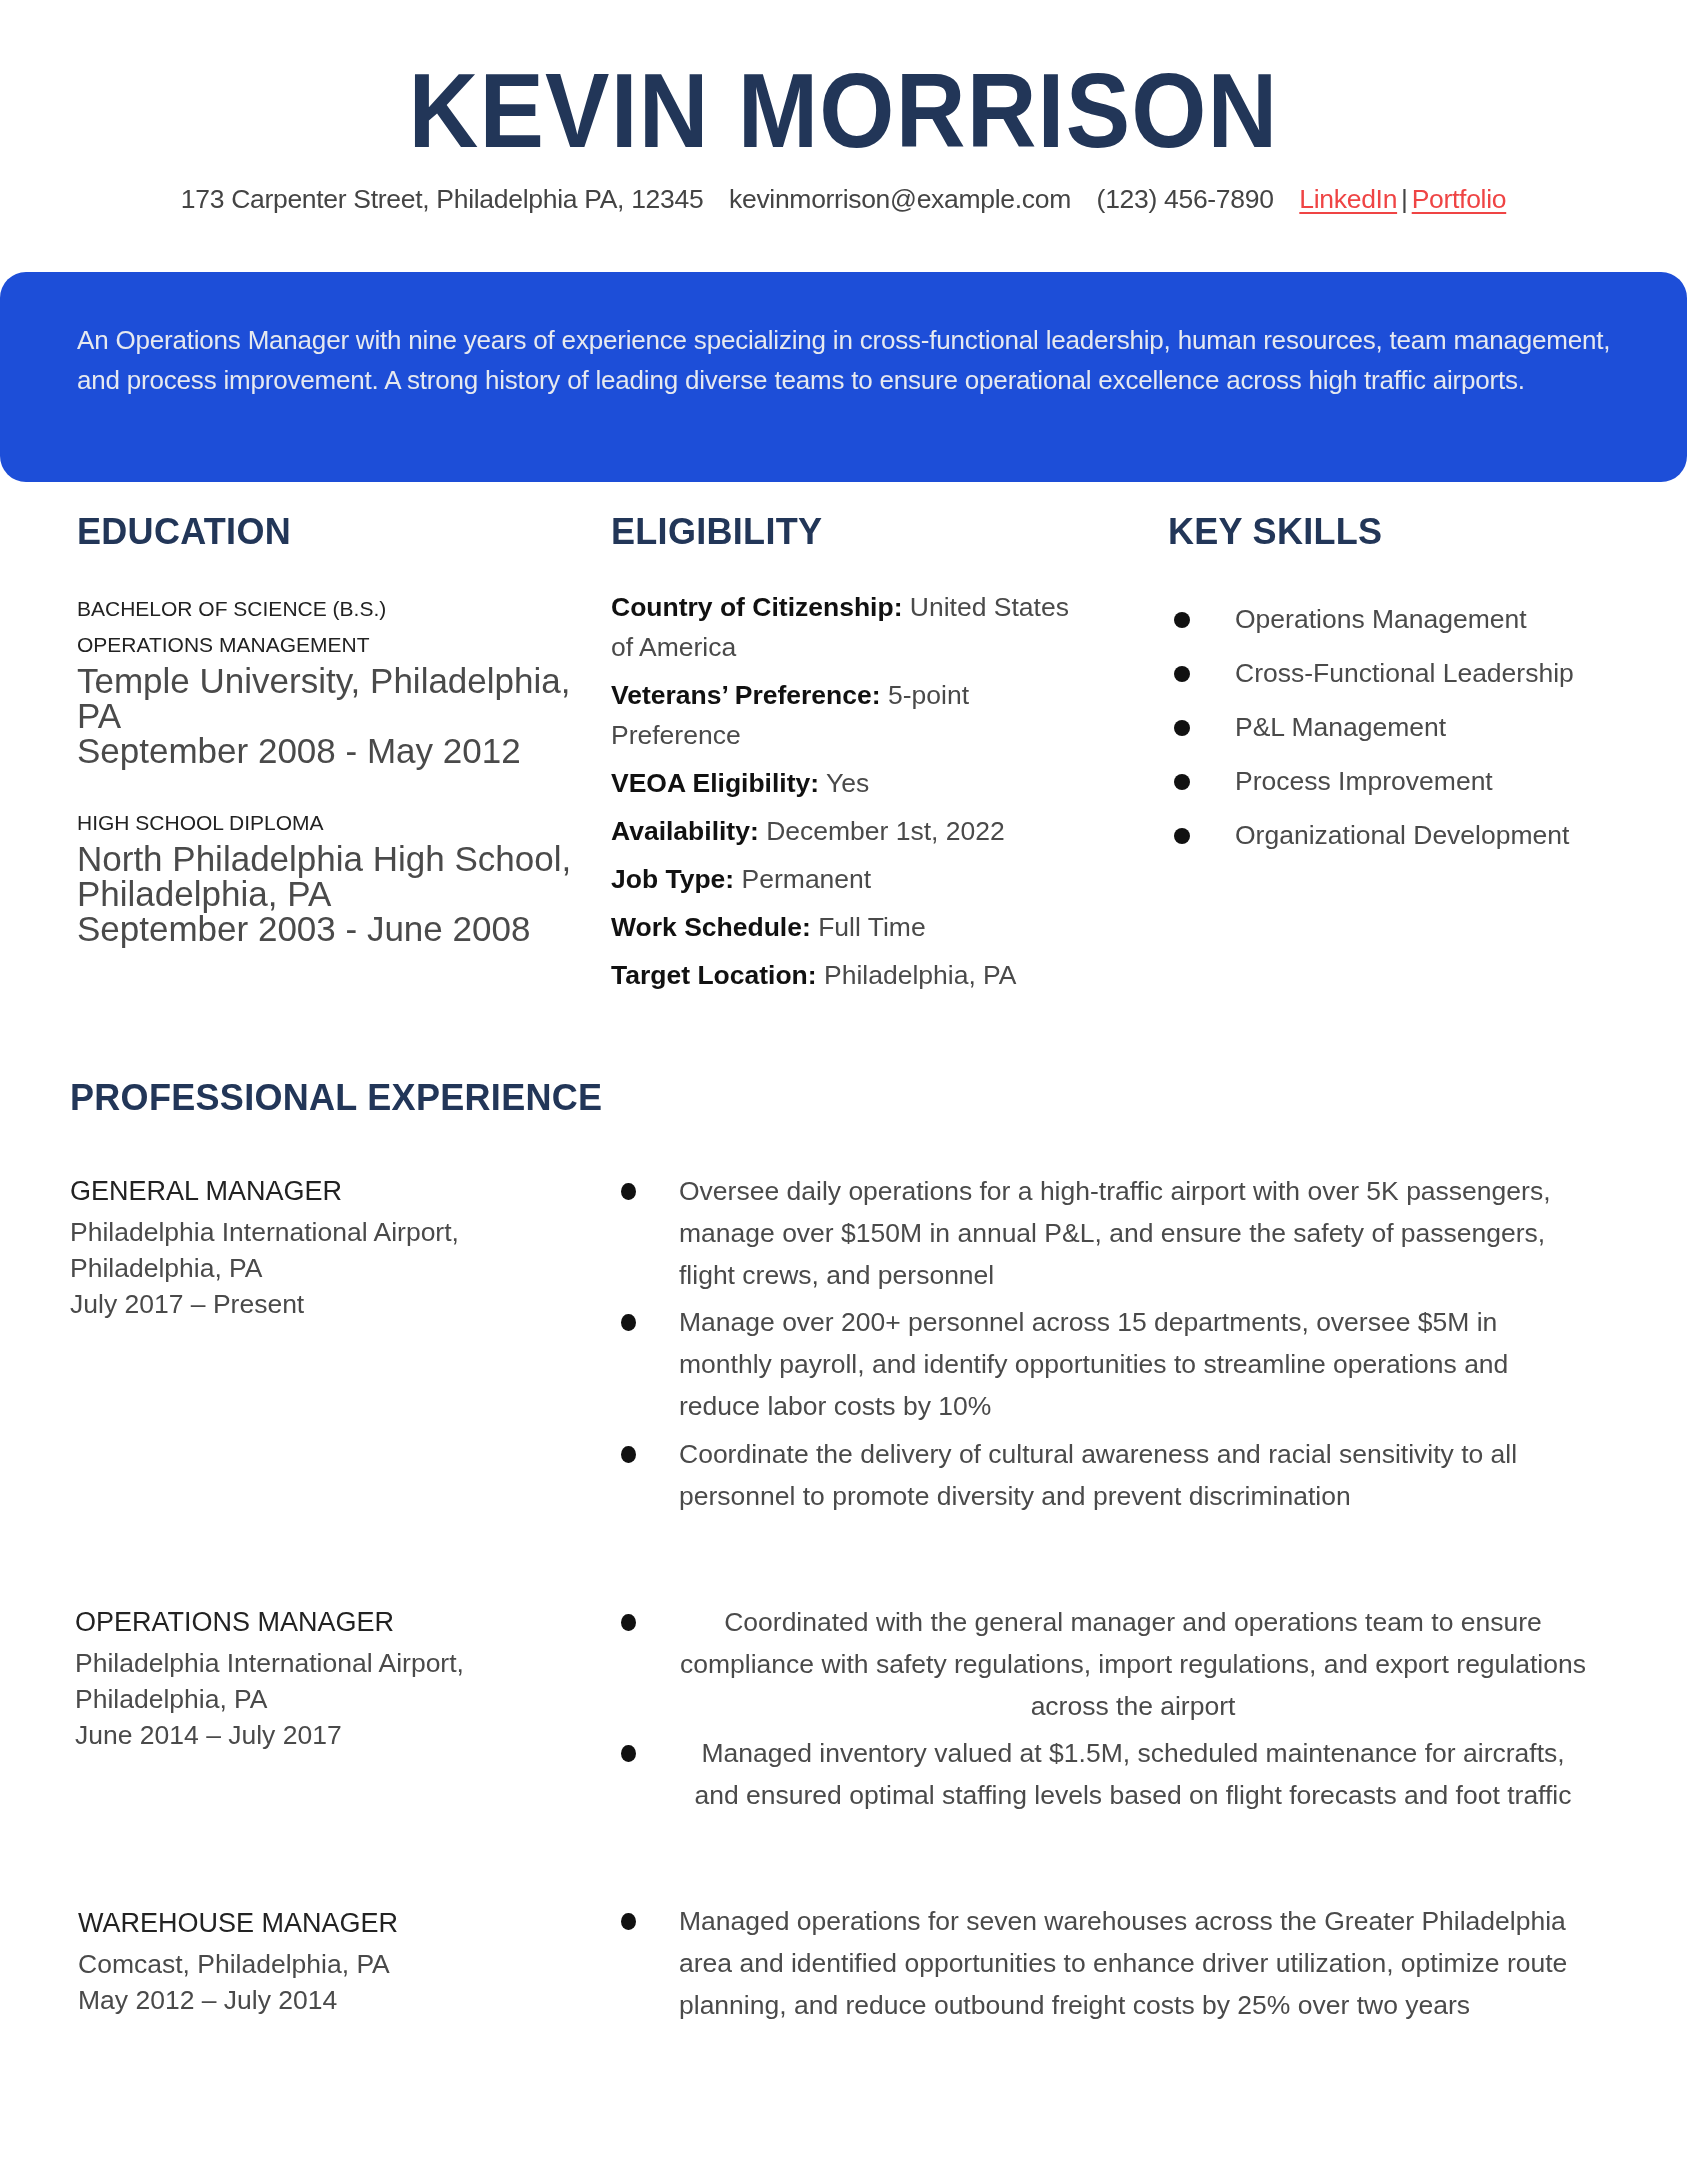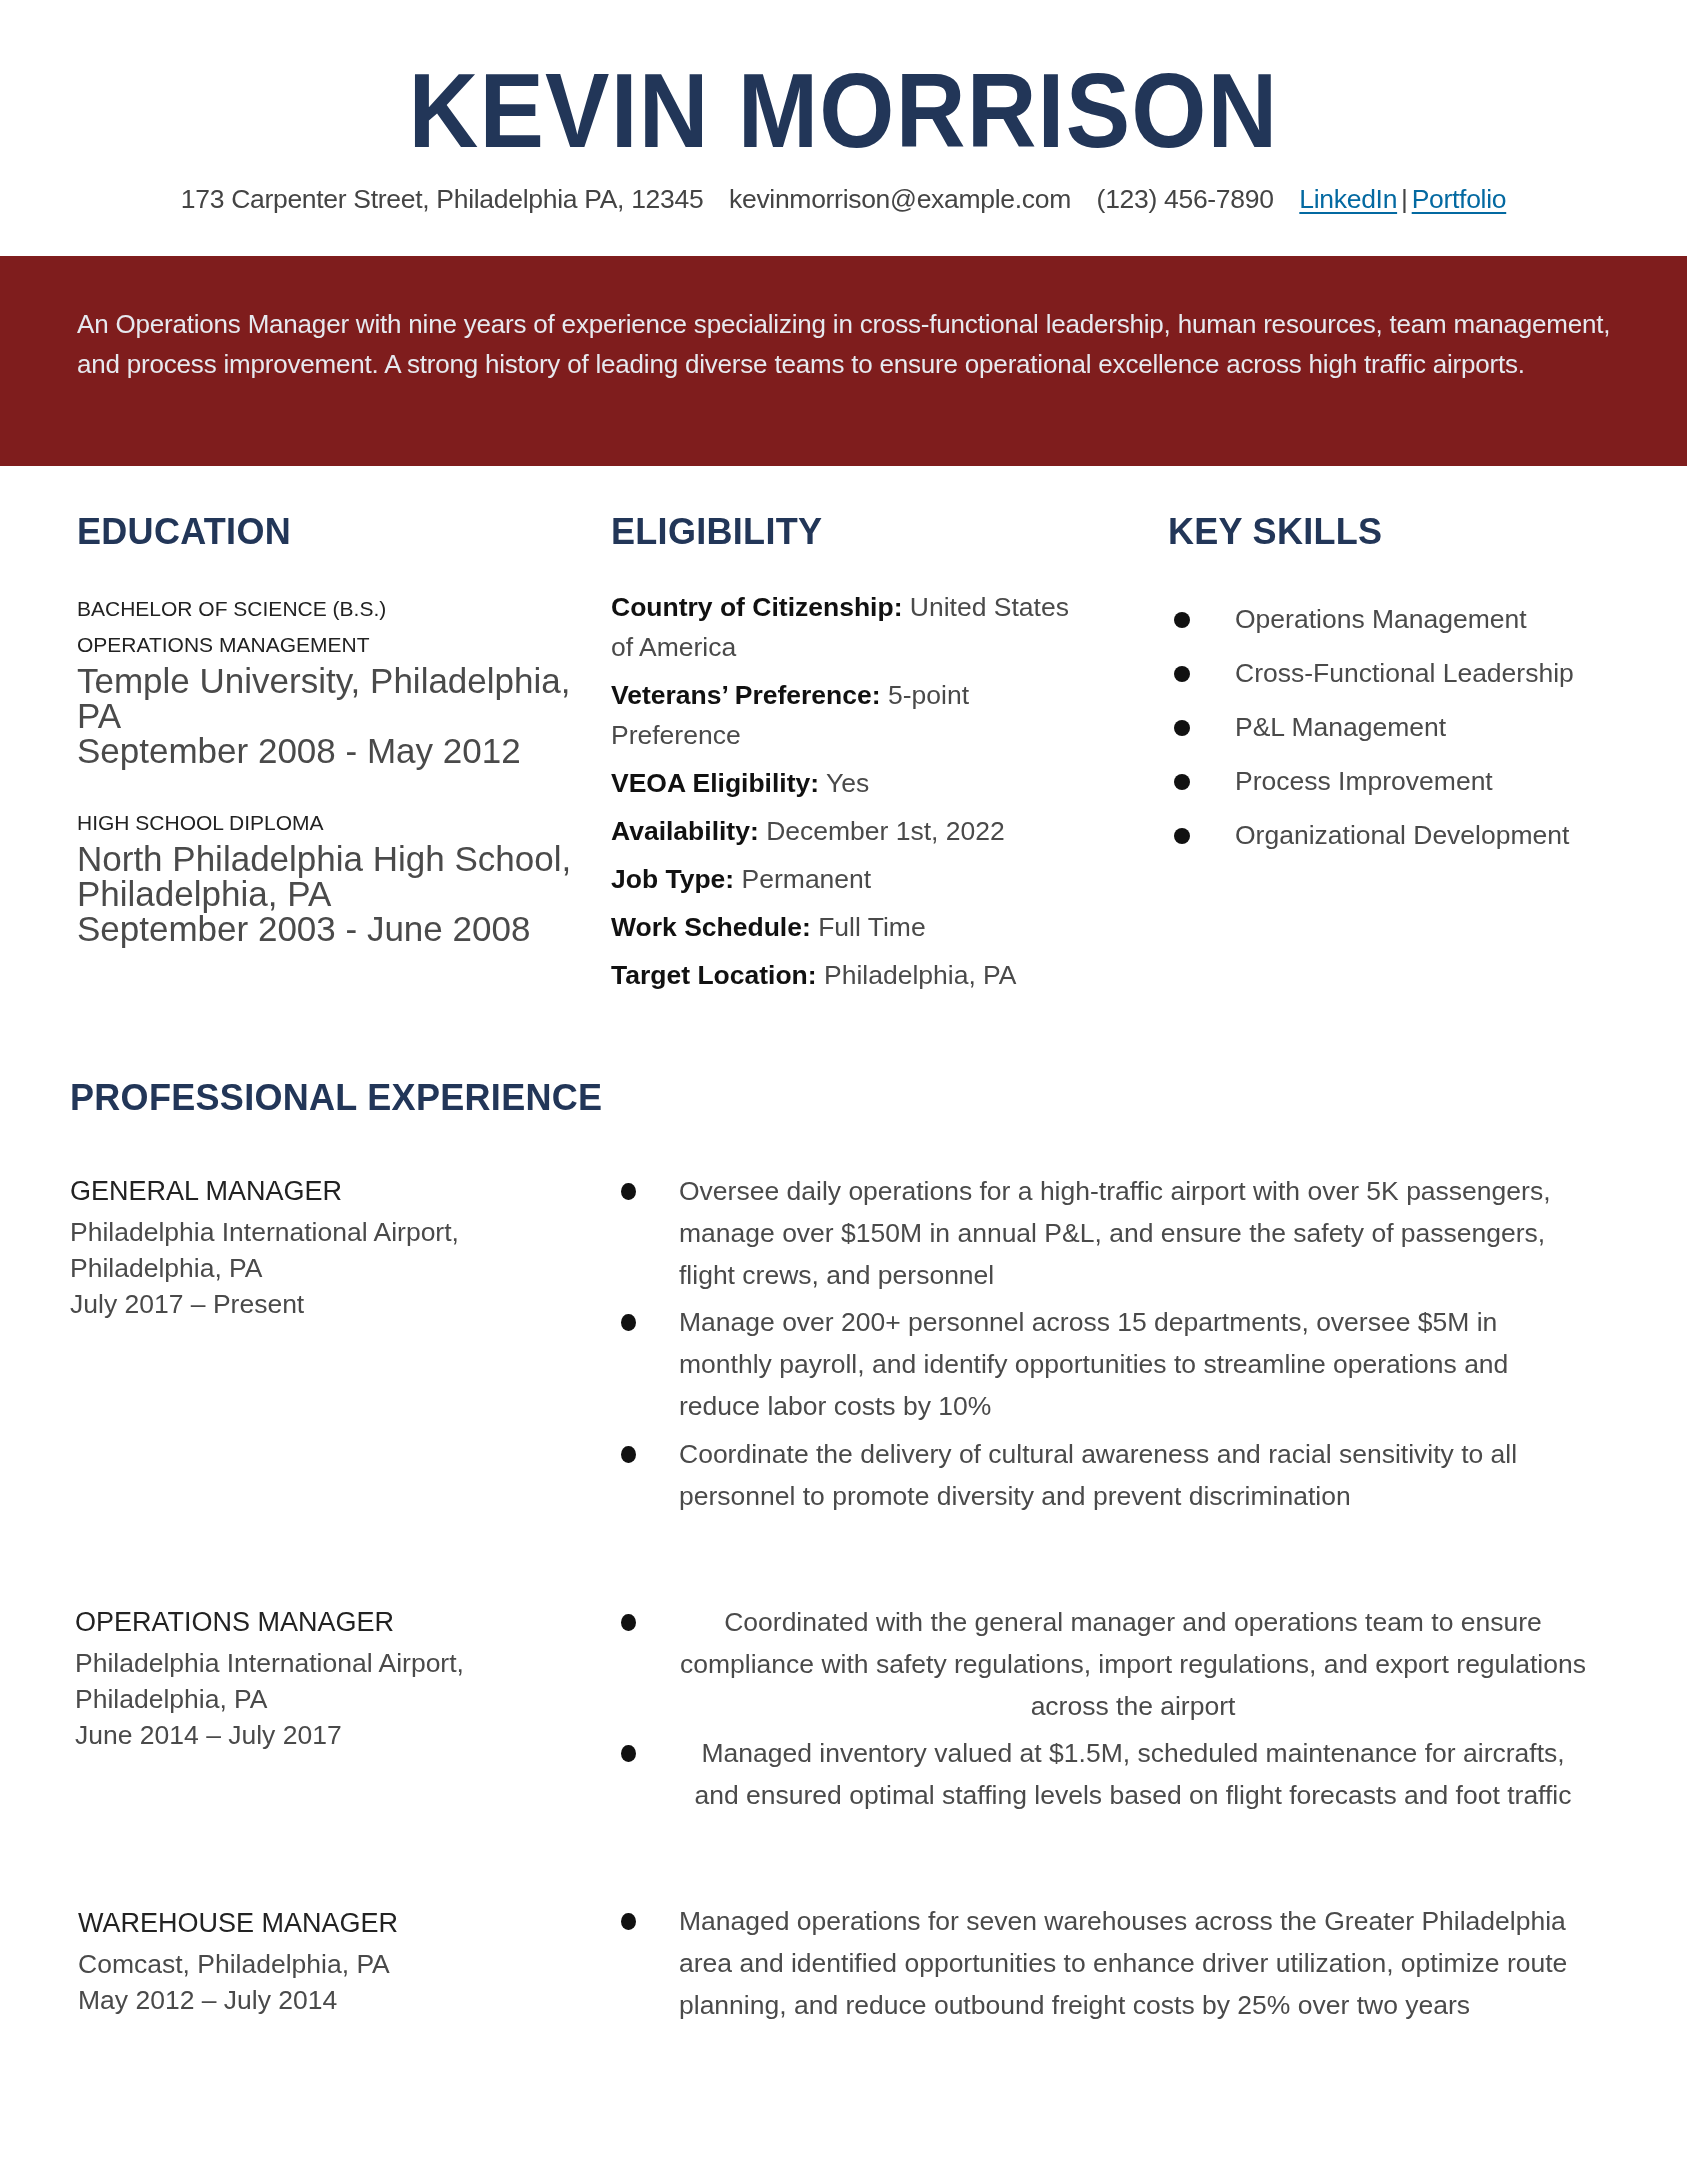--- a/index.html
+++ b/index.html
@@ -11,24 +11,24 @@
   .name {
     position: absolute; left: 0; top: 58px; width: 1687px; text-align: center;
     font-size: 105px; font-weight: 700; color: #223658; letter-spacing: 1.3px; line-height: 1;
     transform: scaleX(0.92);
   }
   .contact {
     position: absolute; left: 0; top: 184px; width: 1687px; text-align: center;
     font-size: 26.5px; color: #444; white-space: nowrap; letter-spacing: -0.3px;
   }
   .contact span { margin: 0 9.3px; }
-  .contact a { color: #0369a1; text-decoration: underline; text-underline-offset: 4px; margin-top: 12px; }
+  .contact a { color: #ef4444; text-decoration: underline; text-underline-offset: 4px; margin-top: 12px; }
   .contact .sep { margin: 0 4px; }
   .summary-band {
-    position: absolute; left: 0; top: 256px; width: 1687px; height: 210px; background: #7f1d1d;
+    position: absolute; left: 0; top: 272px; width: 1687px; height: 210px; background: #1d4ed8; border-radius: 26px;
   }
   .summary-text {
     position: absolute; left: 77px; top: 48px; width: 1535px;
     font-size: 26px; line-height: 40px; color: #e6e9ef; letter-spacing: -0.2px;
   }
   .sec-title {
     position: absolute; font-size: 36px; font-weight: 700; color: #223658; letter-spacing: 0.3px;
   }
   .col { position: absolute; }
   .degree { font-size: 21px; color: #222; line-height: 36px; text-transform: uppercase; }

